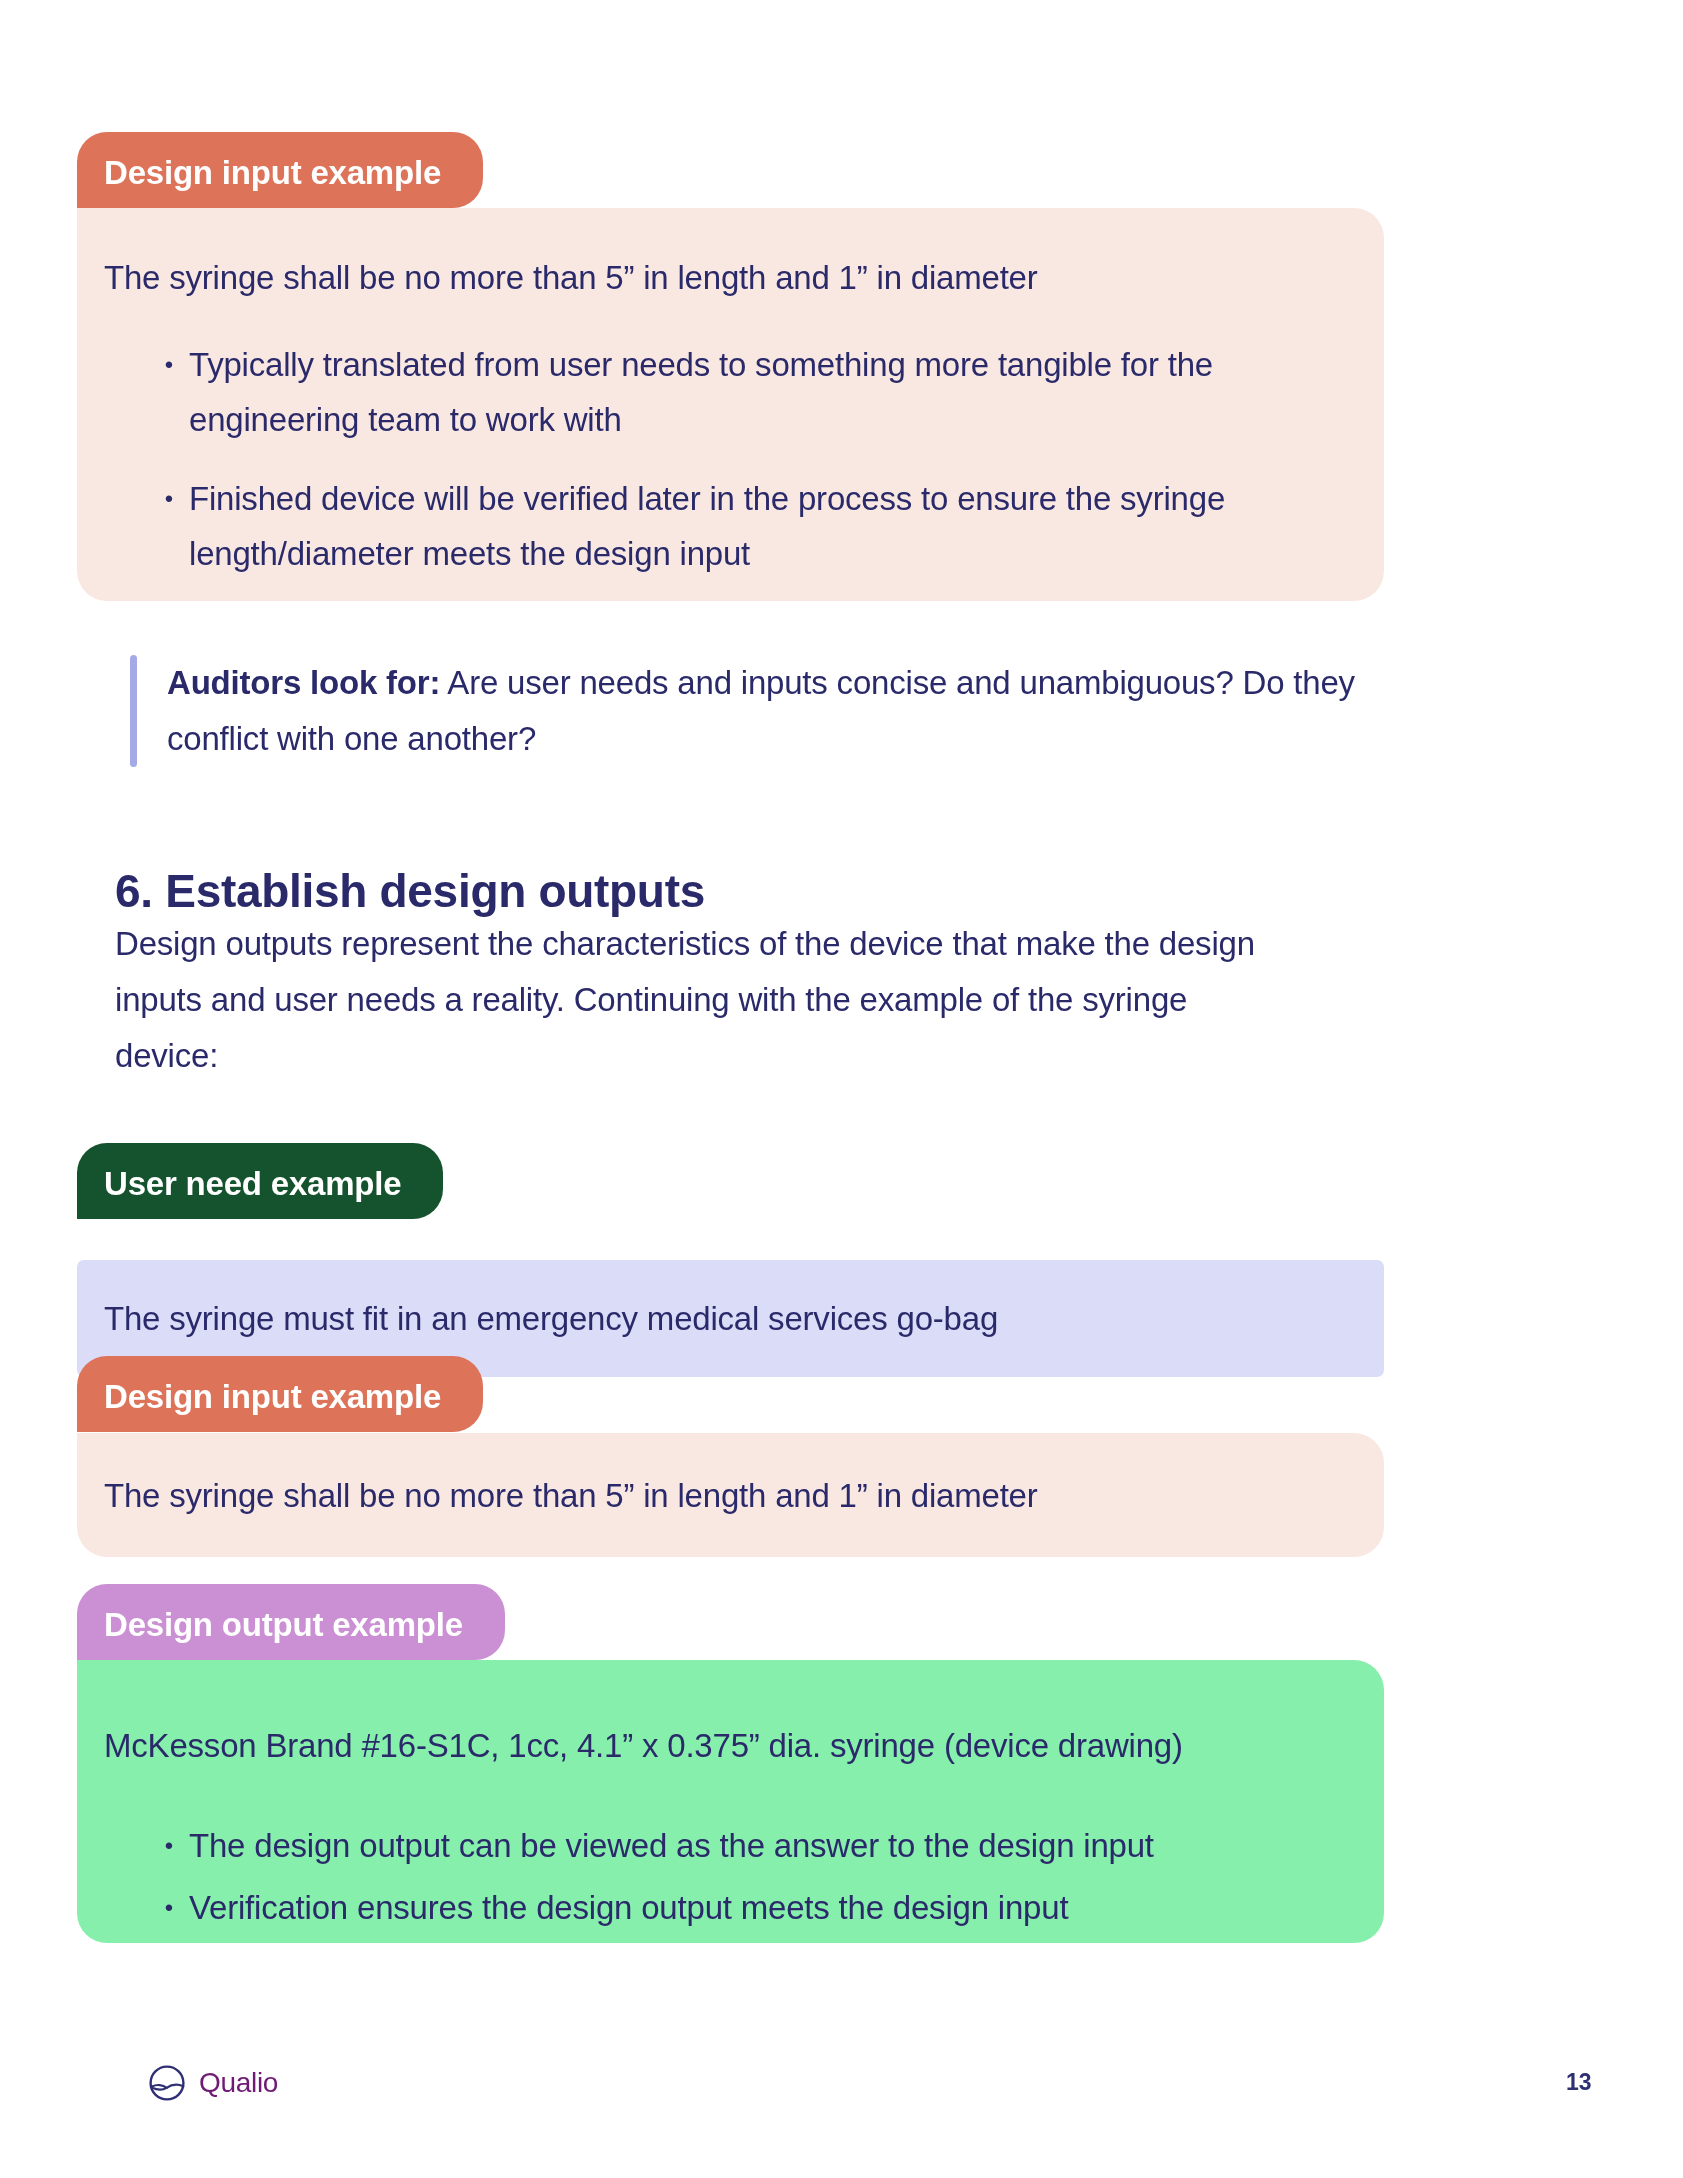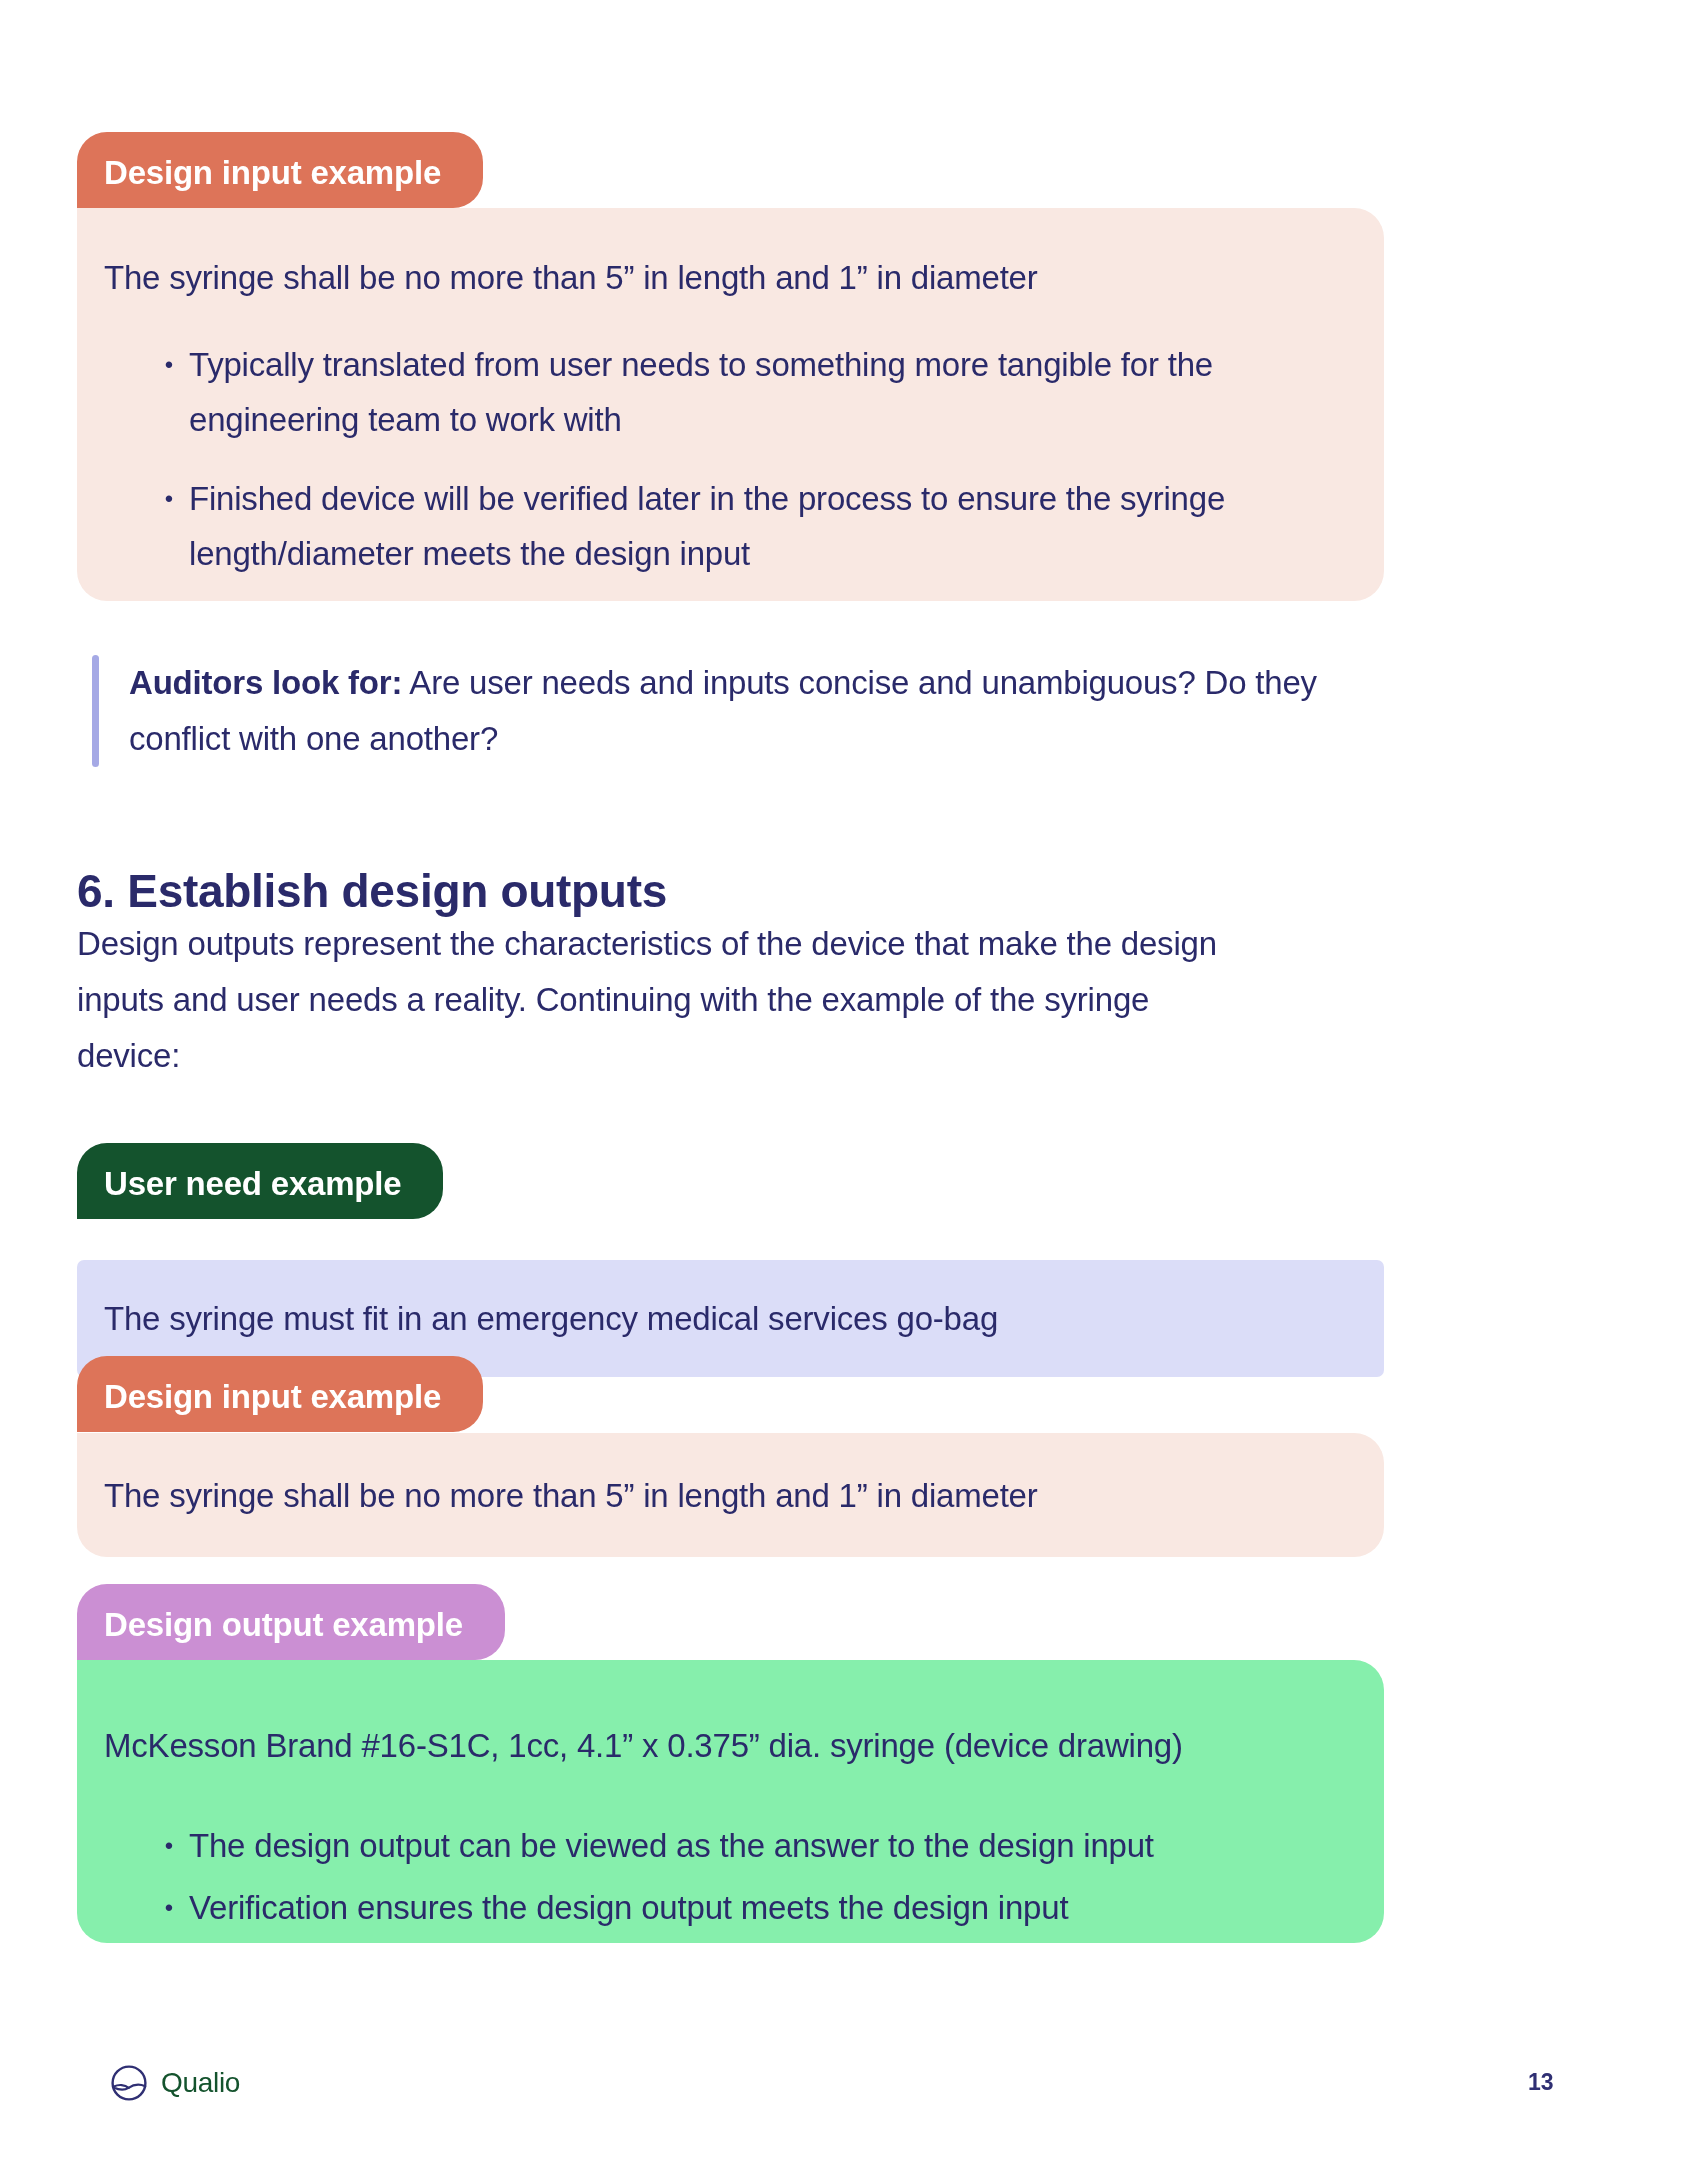--- a/index.html
+++ b/index.html
@@ -4,21 +4,21 @@
 <style>
   html,body { margin:0; padding:0; background:#e8e8e8; }
   #page {
     position:relative;
     width:1683px; height:2178px;
     background:#ffffff;
     font-family:"Liberation Sans","DejaVu Sans",sans-serif;
     color:#2a2a6a;
     overflow:hidden;
   }
-  .abs { position:absolute; }
+  .abs { position:absolute;margin-left:38px; }
   .tab {
     position:absolute;
     left:77px;
     height:76px;
     border-radius:30px 30px 30px 0;
     color:#ffffff;
     font-size:33px;
     font-weight:700;
     letter-spacing:-0.2px;
     display:flex;
@@ -80,21 +80,21 @@
     width:1178px;
   }
   .footer-brand {
     display:flex;
     align-items:center;
     gap:12px;
   }
   .brand-text {
     font-size:28px;
     font-weight:500;
-    color:#14532d;
+    color:#701a75;
     letter-spacing:-0.3px;
   }
   .page-num {
     font-size:23px;
     font-weight:700;
     color:#2f2f73;
   }
 </style>
 </head>
 <body>

